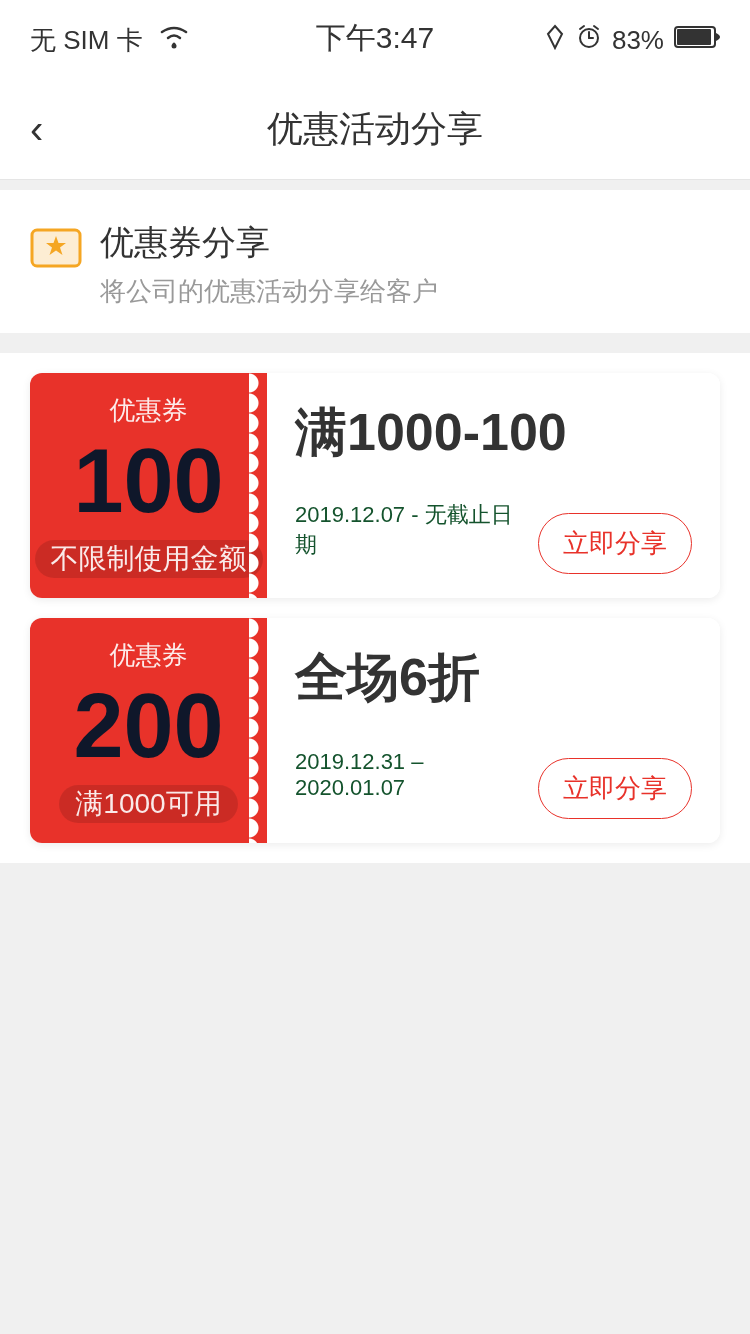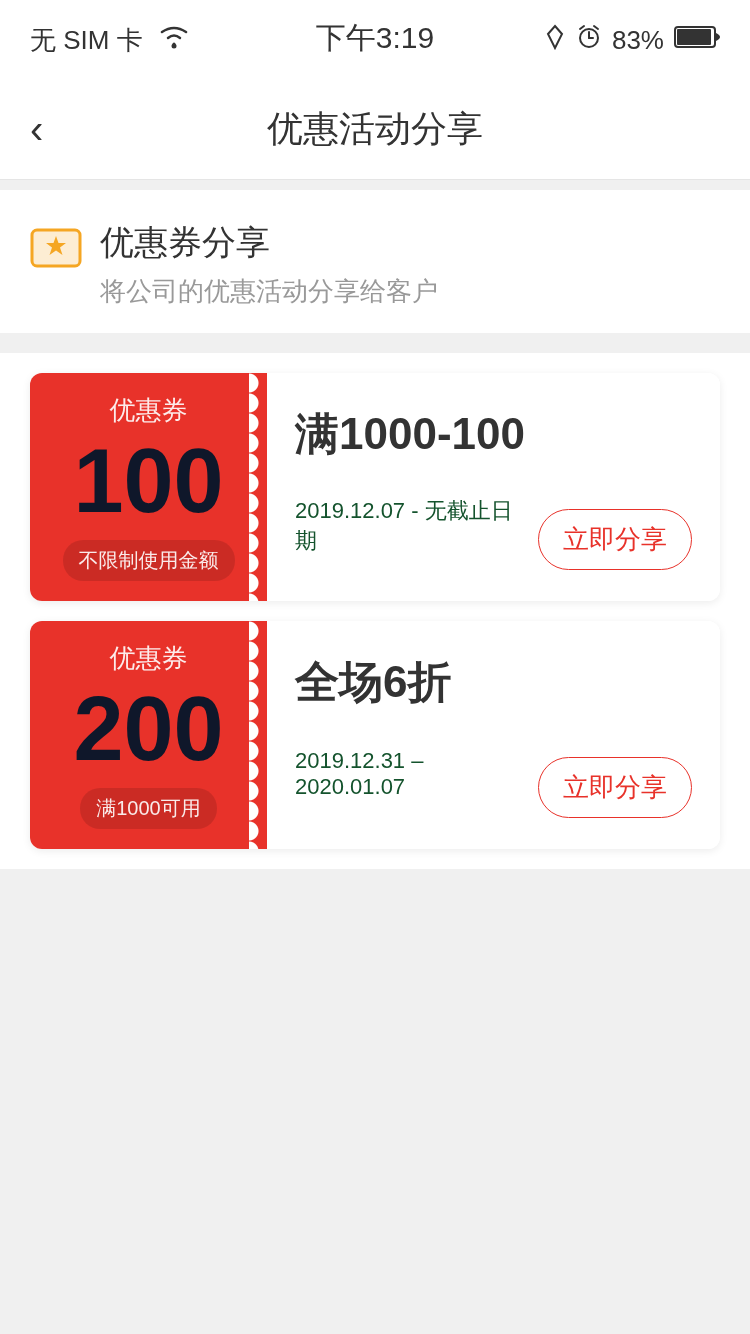--- a/index.html
+++ b/index.html
@@ -161,41 +161,41 @@
       margin-bottom: 8px;
     }
     .coupon-amount {
       font-size: 90px;
       font-weight: 700;
       color: #0f172a;
       line-height: 1;
       margin-bottom: 14px;
     }
     .coupon-condition {
-      font-size: 20px;
+      font-size: 28px;
       color: rgba(255,255,255,0.9);
       background: rgba(0,0,0,0.12);
       border-radius: 20px;
-      padding: 7px 16px;
+      padding: 0 16px;
       white-space: nowrap;
     }
 
     
     .coupon-right {
       flex: 1;
       padding: 24px 28px;
       display: flex;
       flex-direction: column;
       justify-content: center;
       gap: 18px;
       background: #fff;
       border-radius: 0 12px 12px 0;
     }
     .coupon-title {
-      font-size: 44px;
+      font-size: 52px;
       font-weight: 700;
       color: #333;
     }
     .coupon-bottom-row {
       display: flex;
       align-items: center;
       justify-content: space-between;
       gap: 10px;
     }
     .coupon-date {
@@ -231,21 +231,21 @@
     <span>无 SIM 卡</span>
     <span>
       <svg width="34" height="26" viewBox="0 0 34 26">
           <path d="M17 20 L17 20" stroke="#333" stroke-width="3" stroke-linecap="round"></path>
           <path d="M11 14 Q17 9 23 14" stroke="#333" stroke-width="2.5" fill="none" stroke-linecap="round"></path>
           <path d="M5 8 Q17 0 29 8" stroke="#333" stroke-width="2.5" fill="none" stroke-linecap="round"></path>
           <circle cx="17" cy="22" r="2.5" fill="#333"></circle>
         </svg>
     </span>
   </div>
-  <div class="status-center">下午3:19</div>
+  <div class="status-center">下午3:47</div>
   <div class="status-right">
     <span>
       <svg width="22" height="26" viewBox="0 0 22 26">
           <path d="M11 2 L18 10 L11 24 L4 10 Z" stroke="#333" stroke-width="2" fill="none"></path>
         </svg>
     </span>
     <span>
       <svg width="26" height="26" viewBox="0 0 26 26">
           <circle cx="13" cy="14" r="9" stroke="#333" stroke-width="2" fill="none"></circle>
           <line x1="13" y1="8" x2="13" y2="14" stroke="#333" stroke-width="2" stroke-linecap="round"></line>

